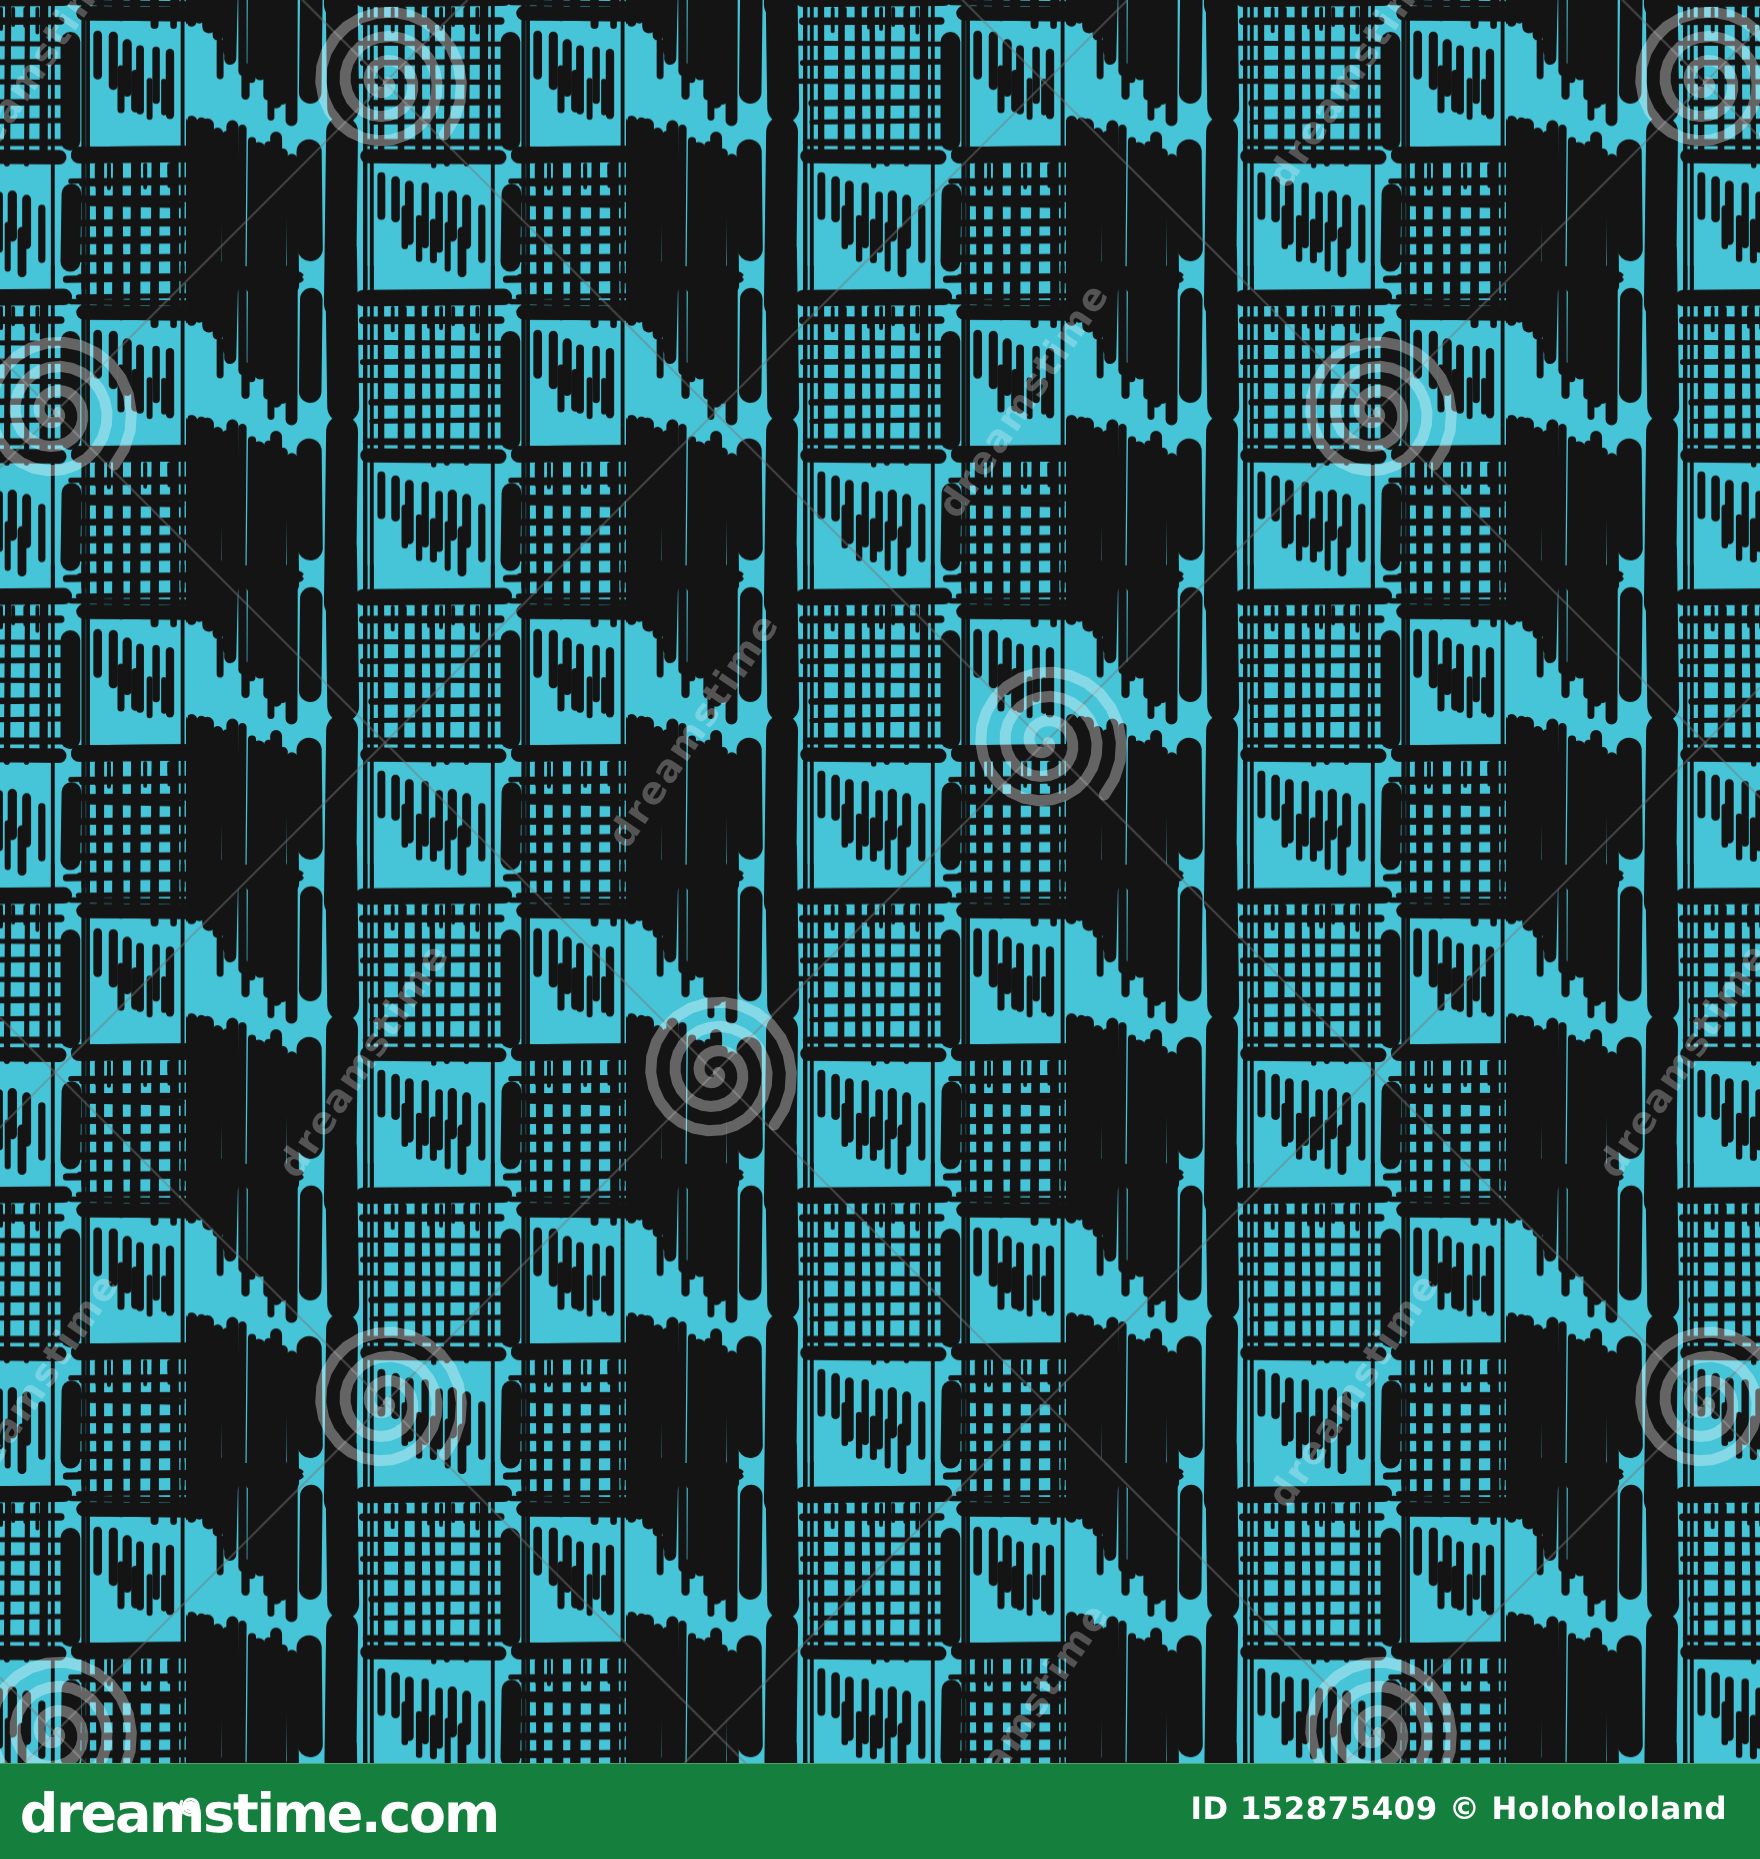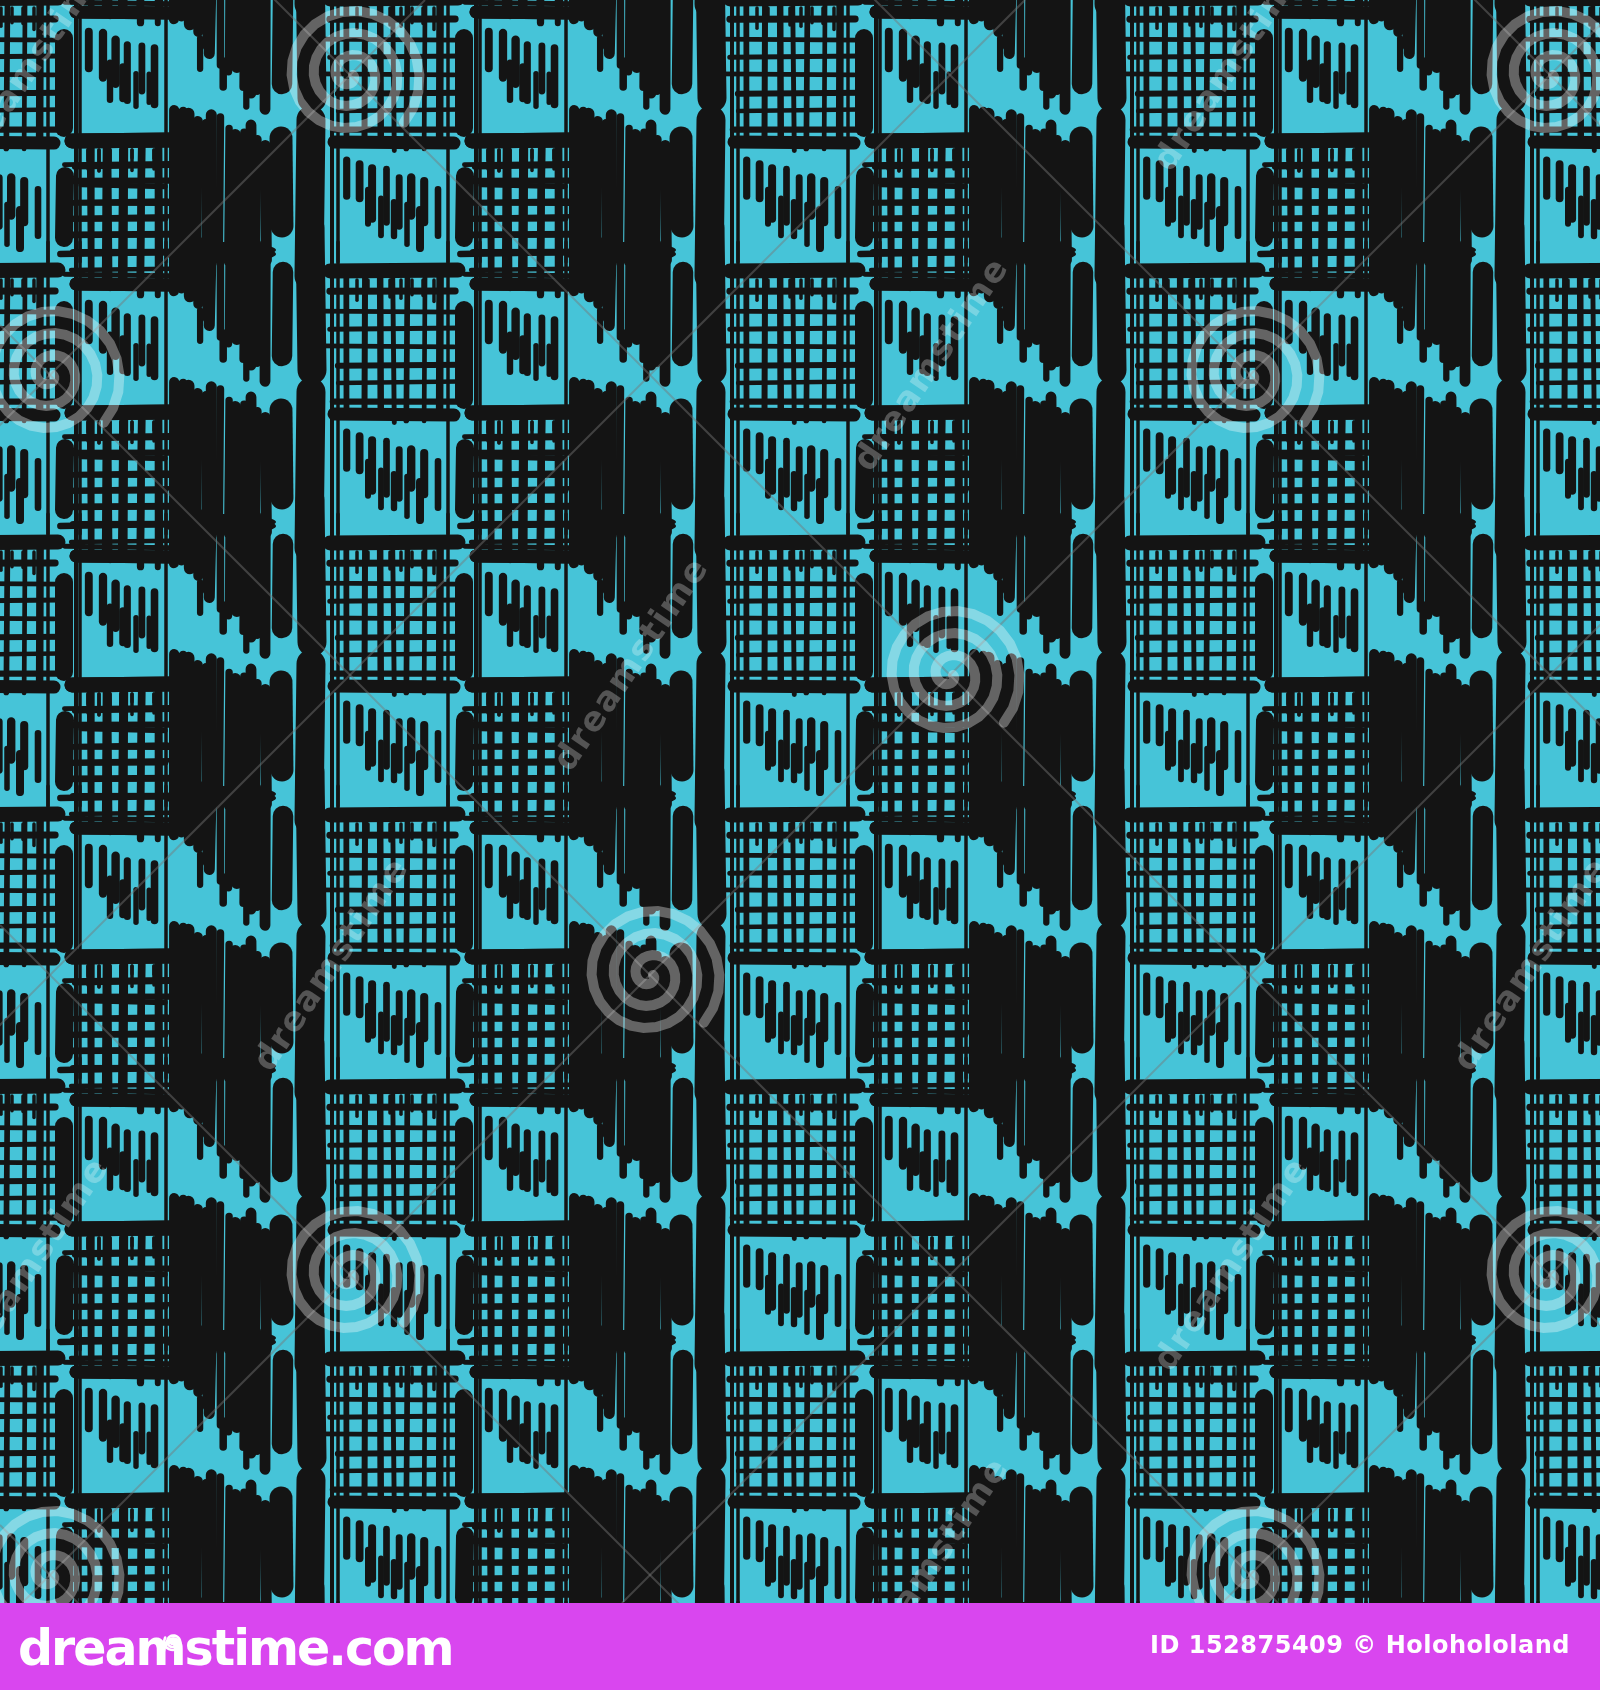--- a/index.html
+++ b/index.html
@@ -8,21 +8,21 @@
   #art{position:absolute;left:0;top:0;display:block;}
   .footer{
     position:absolute;left:0;top:1603px;width:1600px;height:87px;
     display:flex;align-items:center;justify-content:space-between;
     box-sizing:border-box;padding:0 30px 0 18px;
   }
   .brand{position:relative;color:#ffffff;font-weight:bold;
     font-size:49px;letter-spacing:-2px;line-height:87px;
     font-family:"DejaVu Sans",sans-serif;transform:translateY(2px);}
   .brand .ispiral{position:absolute;left:142px;top:24px;}
-  .credit{color:#ffffff;font-weight:bold;font-size:24px;
+  .credit{color:#ffffff;font-weight:bold;font-size:28px;
     font-family:"DejaVu Sans",sans-serif;letter-spacing:0.5px;transform:translateY(-2px);}
 </style>
 </head>
 <body>
 
 <div class="stage">
   <svg id="art" width="1600" height="1603" viewBox="0 0 1600 1603">
       <defs>
         <g id="tileg">
           <ellipse cx="50" cy="2" rx="56" ry="9" fill="#141414"></ellipse>
@@ -206,21 +206,21 @@
         <text transform="translate(1540,970) rotate(-56)" fill="#ffffff" opacity="0.27" font-size="34" font-weight="bold" letter-spacing="2" font-family="&quot;DejaVu Sans&quot;, sans-serif" text-anchor="middle">dreamstime</text>
         <polyline points="353.0,1275.0 353.7,1275.9 354.2,1277.2 354.2,1278.7 353.6,1280.3 352.6,1281.8 351.0,1283.1 348.9,1283.9 346.5,1284.2 343.9,1283.8 341.4,1282.6 339.0,1280.7 337.2,1278.2 335.9,1275.0 335.5,1271.4 336.0,1267.7 337.6,1264.0 340.1,1260.6 343.5,1257.9 347.7,1256.0 352.4,1255.1 357.4,1255.5 362.4,1257.1 366.9,1260.0 370.8,1264.1 373.6,1269.2 375.1,1275.0 375.2,1281.2 373.8,1287.5 370.7,1293.4 366.2,1298.5 360.4,1302.5 353.6,1305.0 346.2,1305.9 338.7,1304.9 331.4,1302.0 324.8,1297.3 319.4,1291.0 315.7,1283.5 313.8,1275.0 314.0,1266.1 316.4,1257.4 321.0,1249.3 327.5,1242.4 335.6,1237.1 345.0,1234.0 355.1,1233.1 365.3,1234.8 374.9,1238.9 383.5,1245.3 390.4,1253.8 395.1,1263.9 397.3,1275.0 396.7,1286.5 393.4,1297.8 387.3,1308.1 378.8,1316.7 368.3,1323.2 356.3,1327.0 343.6,1327.9 330.8,1325.6 318.8,1320.2 308.2,1312.0 299.8,1301.3 294.2,1288.8 291.6,1275.0 292.5,1260.8 296.8,1247.1 304.4,1234.6 314.9,1224.2 327.8,1216.4 342.3,1212.0 357.8,1211.1 373.1,1214.1 387.5,1220.7 400.1,1230.6 410.0,1243.5 416.6,1258.6 419.4,1275.0 418.3,1291.8 413.0,1308.1 403.9,1322.7" fill="none" stroke="#ffffff" stroke-width="10" opacity="0.34" stroke-linecap="round"></polyline>
         <text transform="translate(40,1270) rotate(-56)" fill="#ffffff" opacity="0.27" font-size="34" font-weight="bold" letter-spacing="2" font-family="&quot;DejaVu Sans&quot;, sans-serif" text-anchor="middle">dreamstime</text>
         <polyline points="1553.0,1275.0 1553.7,1275.9 1554.2,1277.2 1554.2,1278.7 1553.6,1280.3 1552.6,1281.8 1551.0,1283.1 1548.9,1283.9 1546.5,1284.2 1543.9,1283.8 1541.4,1282.6 1539.0,1280.7 1537.2,1278.2 1535.9,1275.0 1535.5,1271.4 1536.0,1267.7 1537.6,1264.0 1540.1,1260.6 1543.5,1257.9 1547.7,1256.0 1552.4,1255.1 1557.4,1255.5 1562.4,1257.1 1566.9,1260.0 1570.8,1264.1 1573.6,1269.2 1575.1,1275.0 1575.2,1281.2 1573.8,1287.5 1570.7,1293.4 1566.2,1298.5 1560.4,1302.5 1553.6,1305.0 1546.2,1305.9 1538.7,1304.9 1531.4,1302.0 1524.8,1297.3 1519.4,1291.0 1515.7,1283.5 1513.8,1275.0 1514.0,1266.1 1516.4,1257.4 1521.0,1249.3 1527.5,1242.4 1535.6,1237.1 1545.0,1234.0 1555.1,1233.1 1565.3,1234.8 1574.9,1238.9 1583.5,1245.3 1590.4,1253.8 1595.1,1263.9 1597.3,1275.0 1596.7,1286.5 1593.4,1297.8 1587.3,1308.1 1578.8,1316.7 1568.3,1323.2 1556.3,1327.0 1543.6,1327.9 1530.8,1325.6 1518.8,1320.2 1508.2,1312.0 1499.8,1301.3 1494.2,1288.8 1491.6,1275.0 1492.5,1260.8 1496.8,1247.1 1504.4,1234.6 1514.9,1224.2 1527.8,1216.4 1542.3,1212.0 1557.8,1211.1 1573.1,1214.1 1587.5,1220.7 1600.1,1230.6 1610.0,1243.5 1616.6,1258.6 1619.4,1275.0 1618.3,1291.8 1613.0,1308.1 1603.9,1322.7" fill="none" stroke="#ffffff" stroke-width="10" opacity="0.34" stroke-linecap="round"></polyline>
         <text transform="translate(1240,1270) rotate(-56)" fill="#ffffff" opacity="0.27" font-size="34" font-weight="bold" letter-spacing="2" font-family="&quot;DejaVu Sans&quot;, sans-serif" text-anchor="middle">dreamstime</text>
         <polyline points="53.0,1575.0 53.7,1575.9 54.2,1577.2 54.2,1578.7 53.6,1580.3 52.6,1581.8 51.0,1583.1 48.9,1583.9 46.5,1584.2 43.9,1583.8 41.4,1582.6 39.0,1580.7 37.2,1578.2 35.9,1575.0 35.5,1571.4 36.0,1567.7 37.6,1564.0 40.1,1560.6 43.5,1557.9 47.7,1556.0 52.4,1555.1 57.4,1555.5 62.4,1557.1 66.9,1560.0 70.8,1564.1 73.6,1569.2 75.1,1575.0 75.2,1581.2 73.8,1587.5 70.7,1593.4 66.2,1598.5 60.4,1602.5 53.6,1605.0 46.2,1605.9 38.7,1604.9 31.4,1602.0 24.8,1597.3 19.4,1591.0 15.7,1583.5 13.8,1575.0 14.0,1566.1 16.4,1557.4 21.0,1549.3 27.5,1542.4 35.6,1537.1 45.0,1534.0 55.1,1533.1 65.3,1534.8 74.9,1538.9 83.5,1545.3 90.4,1553.8 95.1,1563.9 97.3,1575.0 96.7,1586.5 93.4,1597.8 87.3,1608.1 78.8,1616.7 68.3,1623.2 56.3,1627.0 43.6,1627.9 30.8,1625.6 18.8,1620.2 8.2,1612.0 -0.2,1601.3 -5.8,1588.8 -8.4,1575.0 -7.5,1560.8 -3.2,1547.1 4.4,1534.6 14.9,1524.2 27.8,1516.4 42.3,1512.0 57.8,1511.1 73.1,1514.1 87.5,1520.7 100.1,1530.6 110.0,1543.5 116.6,1558.6 119.4,1575.0 118.3,1591.8 113.0,1608.1 103.9,1622.7" fill="none" stroke="#ffffff" stroke-width="10" opacity="0.34" stroke-linecap="round"></polyline>
         <polyline points="1253.0,1575.0 1253.7,1575.9 1254.2,1577.2 1254.2,1578.7 1253.6,1580.3 1252.6,1581.8 1251.0,1583.1 1248.9,1583.9 1246.5,1584.2 1243.9,1583.8 1241.4,1582.6 1239.0,1580.7 1237.2,1578.2 1235.9,1575.0 1235.5,1571.4 1236.0,1567.7 1237.6,1564.0 1240.1,1560.6 1243.5,1557.9 1247.7,1556.0 1252.4,1555.1 1257.4,1555.5 1262.4,1557.1 1266.9,1560.0 1270.8,1564.1 1273.6,1569.2 1275.1,1575.0 1275.2,1581.2 1273.8,1587.5 1270.7,1593.4 1266.2,1598.5 1260.4,1602.5 1253.6,1605.0 1246.2,1605.9 1238.7,1604.9 1231.4,1602.0 1224.8,1597.3 1219.4,1591.0 1215.7,1583.5 1213.8,1575.0 1214.0,1566.1 1216.4,1557.4 1221.0,1549.3 1227.5,1542.4 1235.6,1537.1 1245.0,1534.0 1255.1,1533.1 1265.3,1534.8 1274.9,1538.9 1283.5,1545.3 1290.4,1553.8 1295.1,1563.9 1297.3,1575.0 1296.7,1586.5 1293.4,1597.8 1287.3,1608.1 1278.8,1616.7 1268.3,1623.2 1256.3,1627.0 1243.6,1627.9 1230.8,1625.6 1218.8,1620.2 1208.2,1612.0 1199.8,1601.3 1194.2,1588.8 1191.6,1575.0 1192.5,1560.8 1196.8,1547.1 1204.4,1534.6 1214.9,1524.2 1227.8,1516.4 1242.3,1512.0 1257.8,1511.1 1273.1,1514.1 1287.5,1520.7 1300.1,1530.6 1310.0,1543.5 1316.6,1558.6 1319.4,1575.0 1318.3,1591.8 1313.0,1608.1 1303.9,1622.7" fill="none" stroke="#ffffff" stroke-width="10" opacity="0.34" stroke-linecap="round"></polyline>
         <text transform="translate(940,1570) rotate(-56)" fill="#ffffff" opacity="0.27" font-size="34" font-weight="bold" letter-spacing="2" font-family="&quot;DejaVu Sans&quot;, sans-serif" text-anchor="middle">dreamstime</text>
       </g>
     </svg>
-  <div class="footer" style="background: #d946ef;">
+  <div class="footer" style="background: #15803d;">
     <div class="brand">
       <span>dreamstime.com</span>
       <svg class="ispiral" width="26" height="26" viewBox="-13 -13 26 26">
           <polyline points="1.20,0.00 1.28,0.34 1.26,0.73 1.12,1.12 0.85,1.48 0.47,1.77 0.00,1.95 -0.54,2.01 -1.10,1.91 -1.65,1.65 -2.13,1.23 -2.50,0.67 -2.71,0.00 -2.74,-0.73 -2.56,-1.48 -2.18,-2.18 -1.61,-2.78 -0.86,-3.22 -0.00,-3.46 0.93,-3.47 1.86,-3.22 2.72,-2.72 3.44,-1.98 3.95,-1.06 4.22,-0.00 4.20,1.12 3.87,2.24 3.25,3.25 2.36,4.09 1.25,4.68 0.00,4.97 -1.32,4.93 -2.61,4.53 -3.78,3.78 -4.74,2.74 -5.41,1.45 -5.73,0.00 -5.66,-1.52 -5.18,-2.99 -4.32,-4.32 -3.12,-5.40 -1.65,-6.14 -0.00,-6.48 1.71,-6.38 3.37,-5.83 4.85,-4.85 6.05,-3.49 6.87,-1.84 7.24,-0.00 7.11,1.91 6.49,3.75 5.39,5.39 3.87,6.70 2.04,7.60 0.00,7.99 -2.10,7.84 -4.12,7.14 -5.92,5.92 -7.36,4.25 -8.33,2.23 -8.75,0.00 -8.57,-2.30 -7.79,-4.50" fill="none" stroke="#ffffff" stroke-width="2.6" stroke-linecap="round"></polyline>
         </svg>
     </div>
     <div class="credit">ID 152875409 © Holohololand</div>
   </div>
 </div>
 

